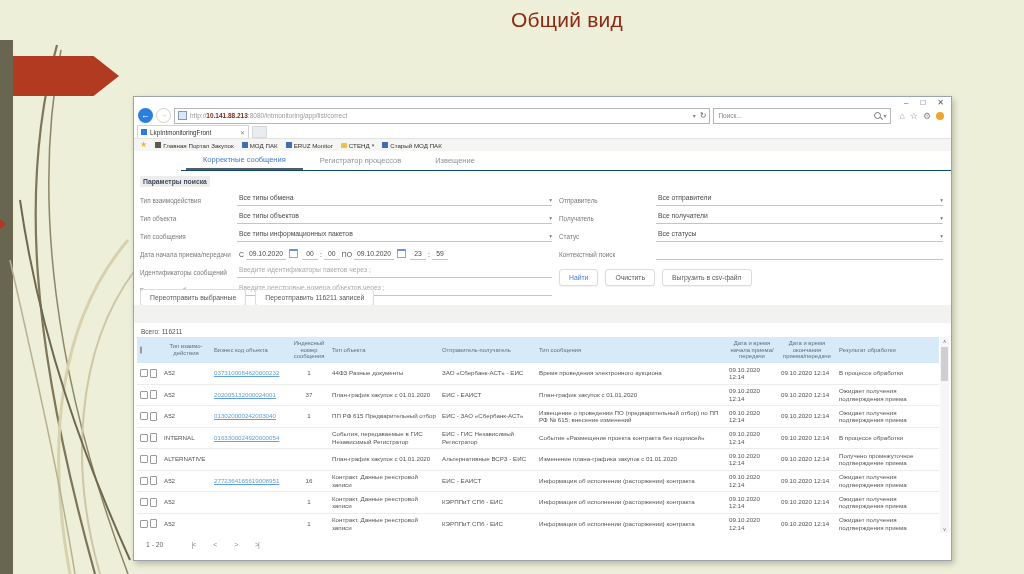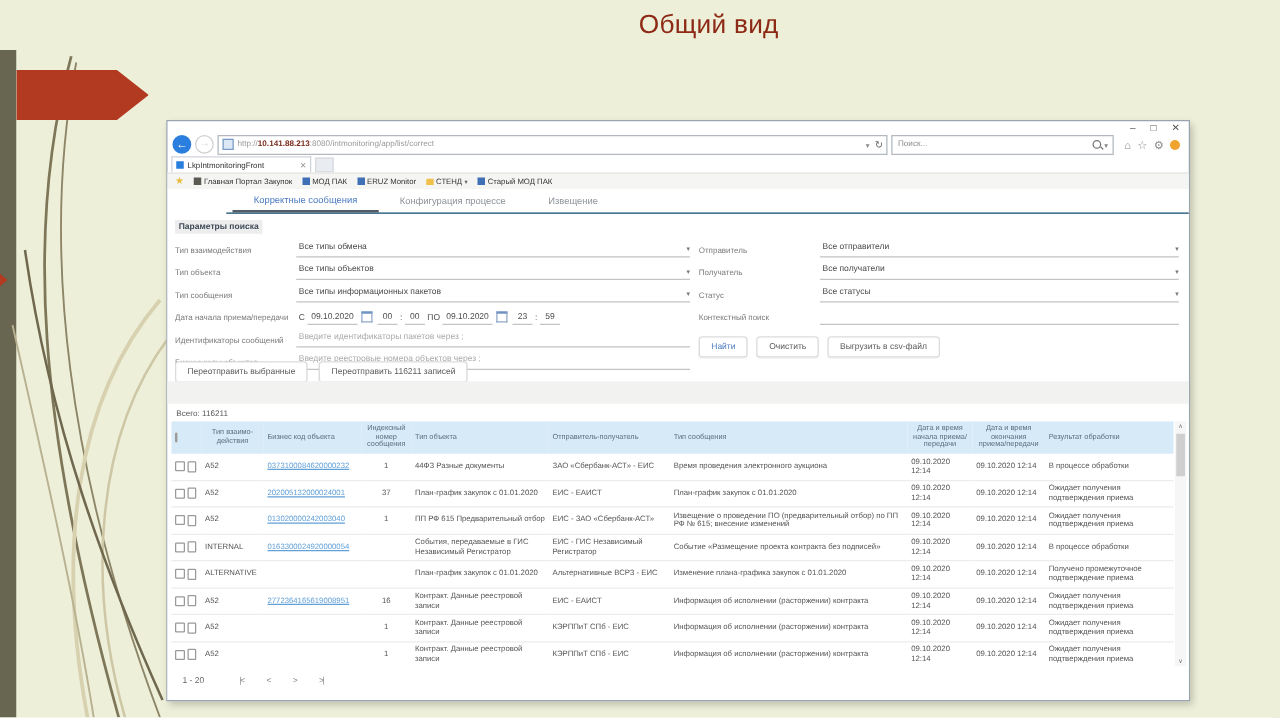--- a/index.html
+++ b/index.html
@@ -187,21 +187,21 @@
       </div>
       <div class="bm">
         <span class="ic site"></span>
         <span>Старый МОД ПАК</span>
       </div>
     </div>
 
   <div class="content">
     <div class="app-tabs">
         <div class="app-tab active">Корректные сообщения</div>
-        <div class="app-tab">Конфигурация процессе</div>
+        <div class="app-tab">Регистратор процессов</div>
         <div class="app-tab">Извещение</div>
       </div>
     <div class="params">Параметры поиска</div>
 
     <div class="form-left">
       <div class="frow">
         <div class="flabel">Тип взаимодействия</div>
         <div class="fctl">
           <span>Все типы обмена</span>
           <span class="caret">▾</span>

